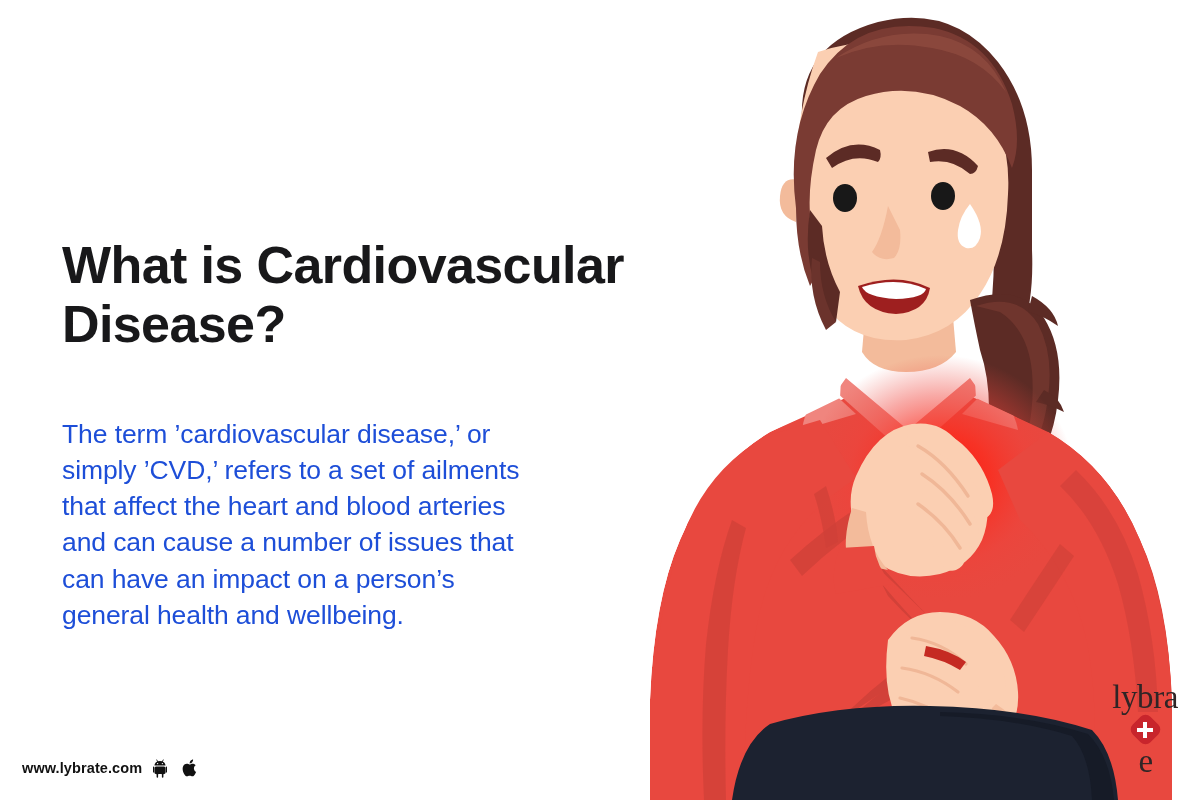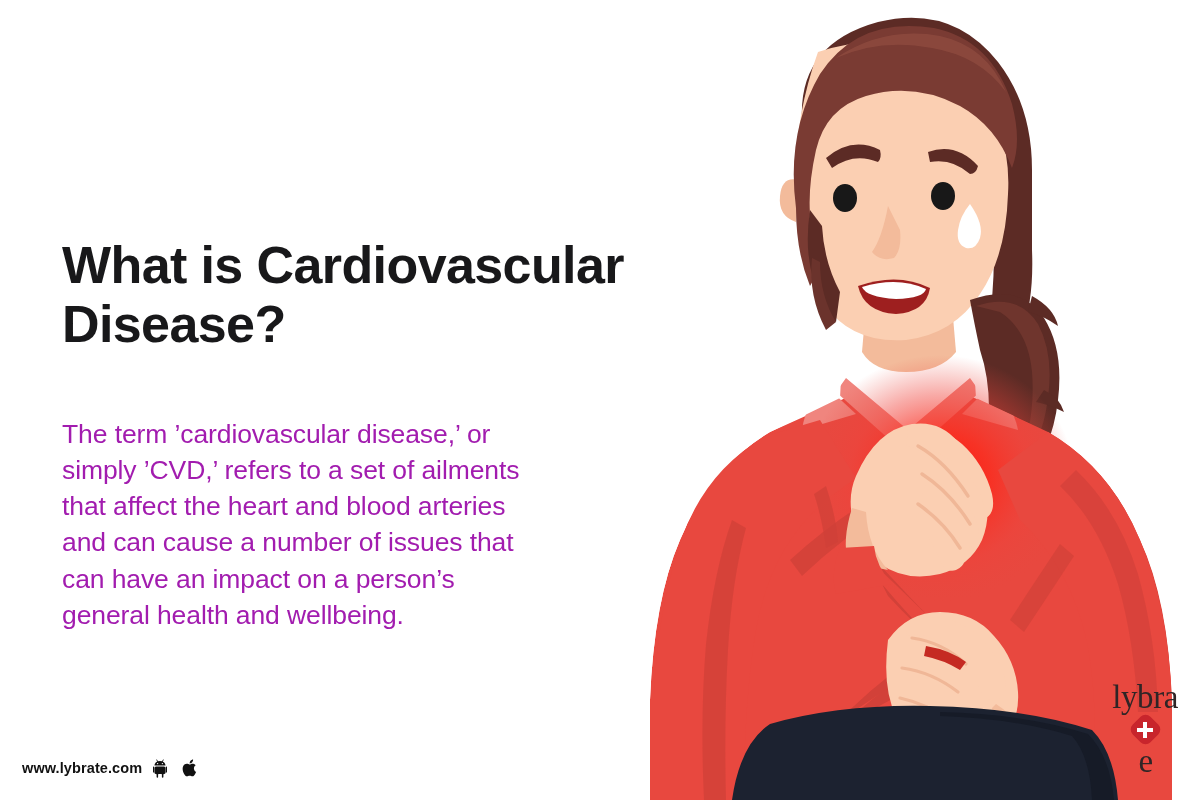--- a/index.html
+++ b/index.html
@@ -37,21 +37,21 @@
     color: #18181a;
     white-space: pre-line;
   }
   .body-copy {
     margin: 0;
     padding-top: 62px;
     font-family: "Liberation Sans", sans-serif;
     font-size: 26.5px;
     line-height: 1.37;
     font-weight: 400;
-    color: #a21caf;
+    color: #1d4ed8;
     white-space: pre-line;
     letter-spacing: -0.1px;
   }
 
   
   .footer-left {
     position: absolute;
     left: 22px;
     bottom: 22px;
     display: flex;

